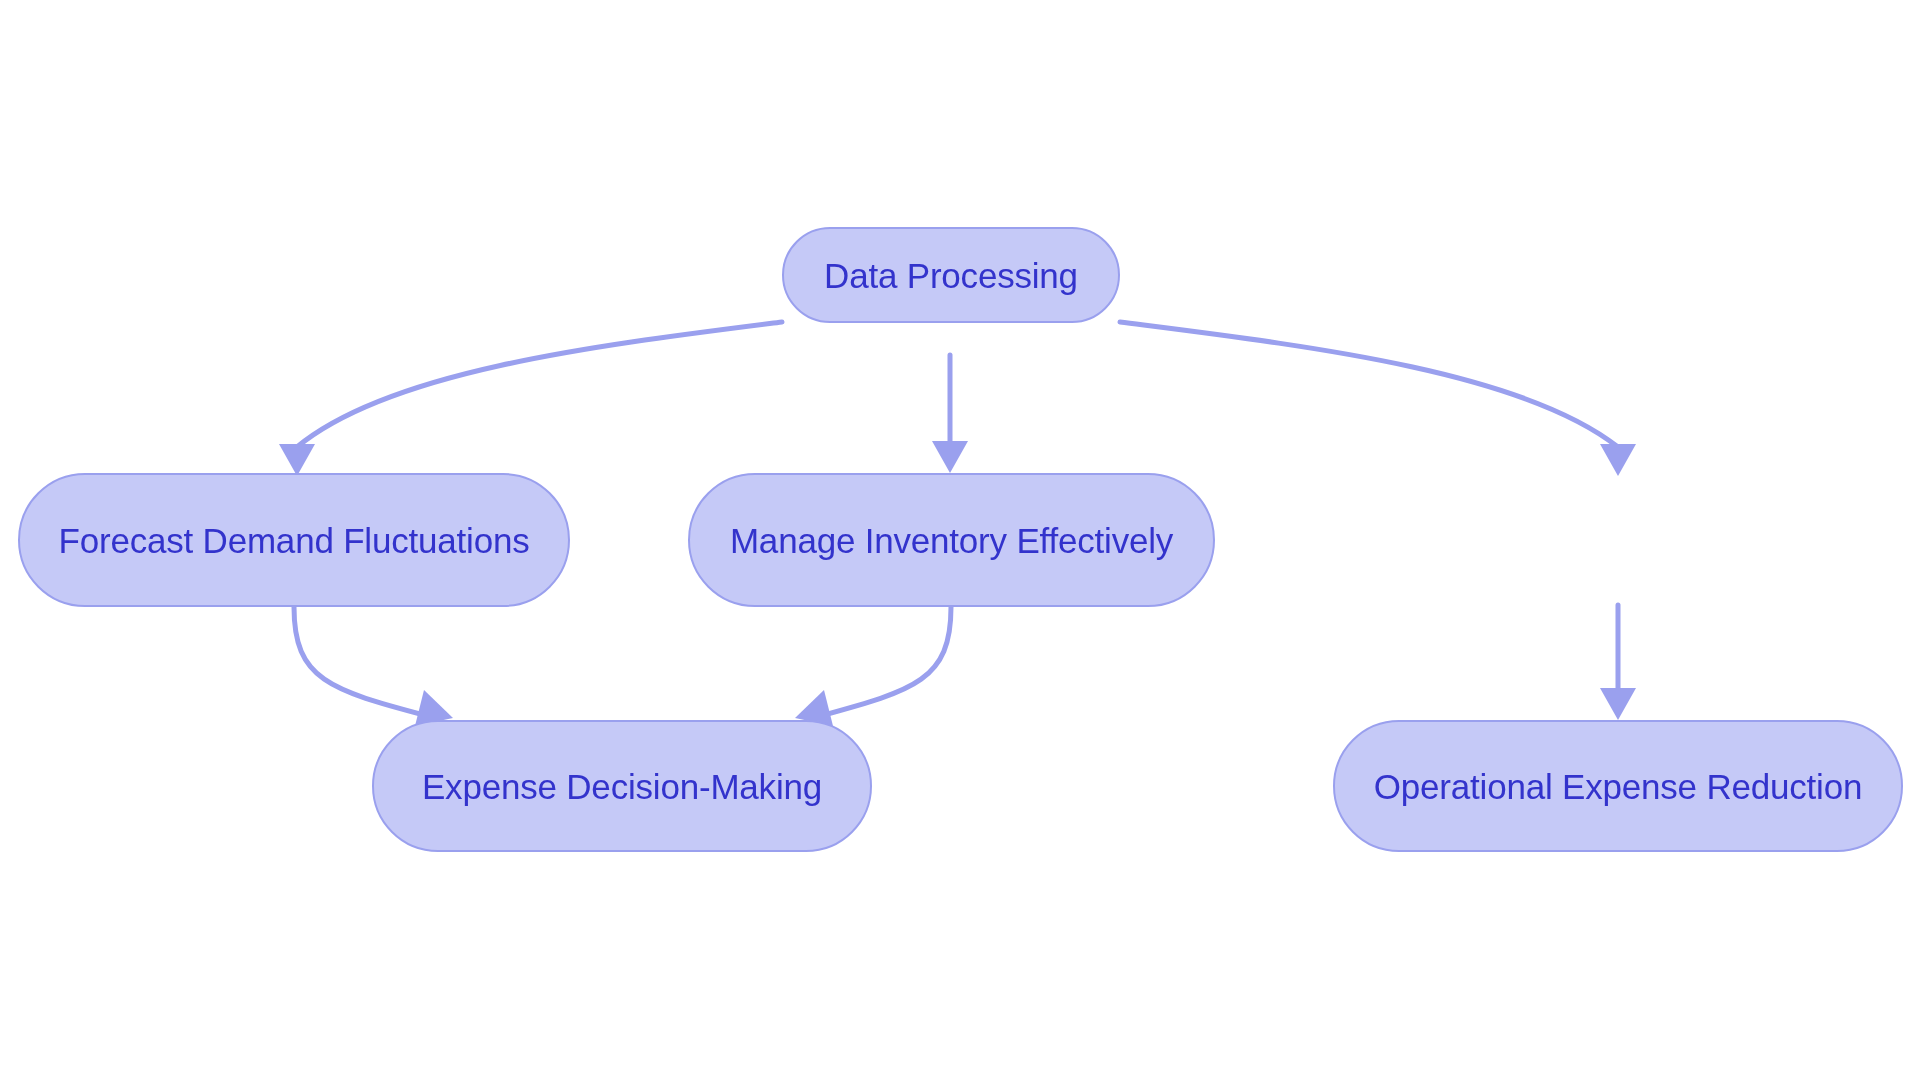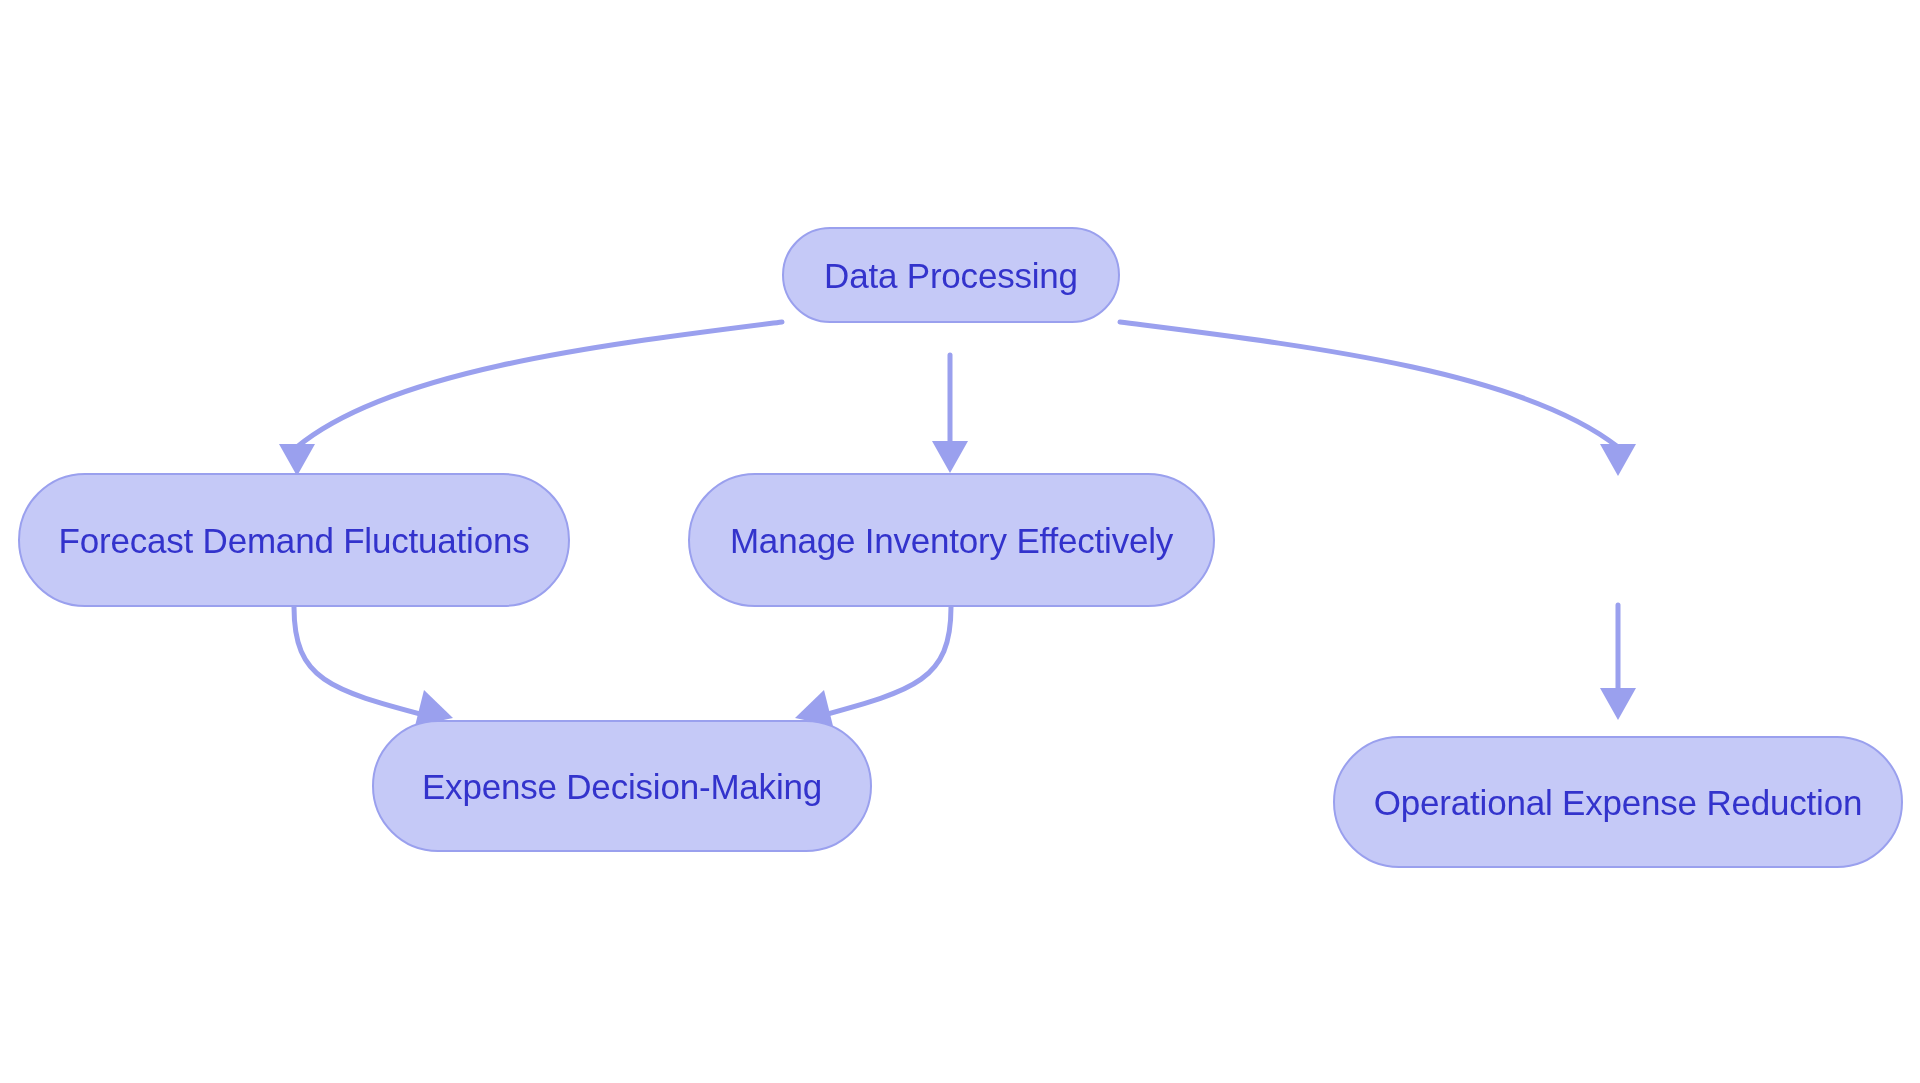--- a/index.html
+++ b/index.html
@@ -98,17 +98,17 @@
 
   <div class="node" style="left:688px; top:473px; width:527px; height:134px;">
     <span class="node-label">Manage Inventory Effectively</span>
   </div>
 
 
   <div class="node" style="left:372px; top:720px; width:500px; height:132px;">
     <span class="node-label">Expense Decision-Making</span>
   </div>
 
-  <div class="node" style="left:1333px; top:736px; width:570px; height:132px;">
+  <div class="node" style="left:1333px; top:720px; width:570px; height:132px;">
     <span class="node-label">Operational Expense Reduction</span>
   </div>
 
 </div>
 
 </body></html>

